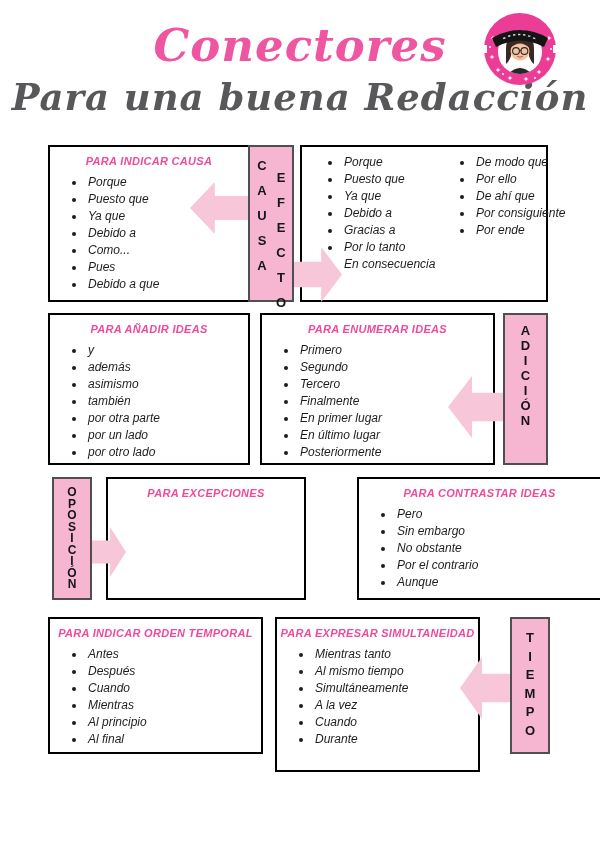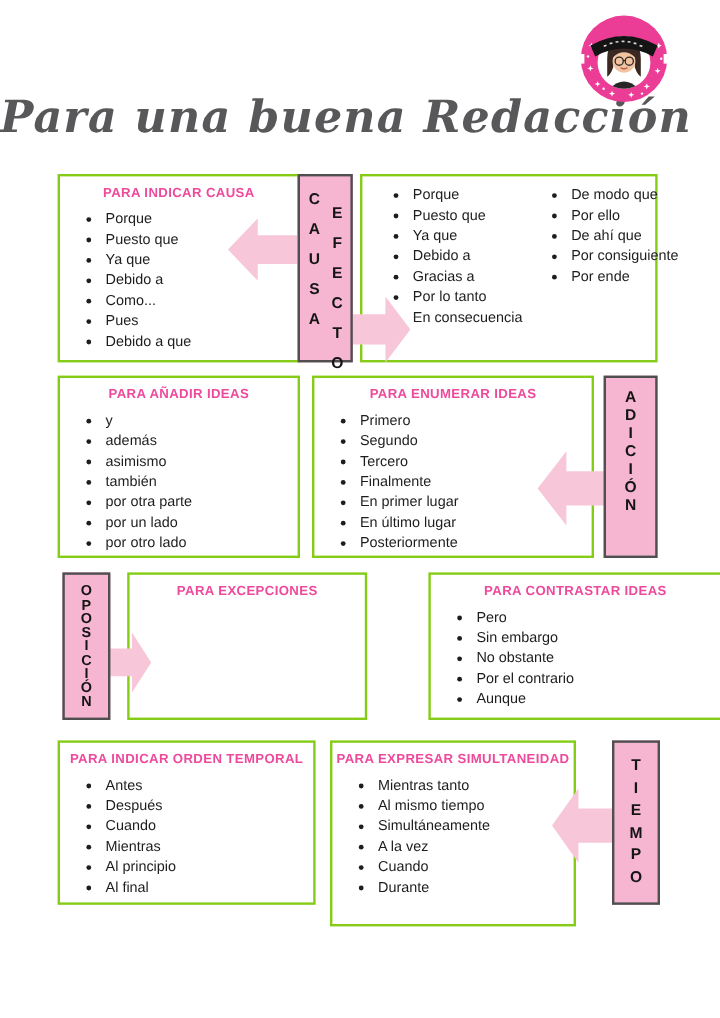--- a/index.html
+++ b/index.html
@@ -7,29 +7,29 @@
     position:relative;width:600px;height:848px;background:#ffffff;overflow:hidden;
     font-family:"Liberation Sans",sans-serif;margin:0 auto;
   }
   
   .title{
     position:absolute;left:0;top:20px;width:600px;text-align:center;
     font-family:"DejaVu Serif",serif;font-style:italic;font-weight:bold;
     font-size:45px;line-height:52px;color:#ef56a1;letter-spacing:1px;
   }
   .subtitle{
-    position:absolute;left:0;top:74px;width:600px;
+    position:absolute;left:0;top:74px;width:600px;text-align:center;
     font-family:"DejaVu Serif",serif;font-style:italic;font-weight:bold;
     font-size:37px;line-height:46px;color:#58585a;letter-spacing:1px;
   }
   .logo{position:absolute;left:483px;top:12px;width:74px;height:74px;}
   
   .wbox{
-    position:absolute;background:#ffffff;border:2px solid #84cc16;
-    box-sizing:border-box;z-index:1;
+    position:absolute;background:#ffffff;border:2px solid #000000;
+    box-sizing:border-box;z-index:1;font-style:italic;
   }
   .btitle{
     margin-top:8px;text-align:center;font-weight:bold;font-size:11px;
     letter-spacing:.3px;color:#ee4a9c;
   }
   ul.items{
     margin:7px 0 0 0;padding:0 16px 0 36px;font-size:12px;line-height:17px;
     color:#1d1d1d;
   }
   ul.items li{white-space:nowrap;padding-left:2px;}
@@ -57,20 +57,21 @@
   
   .arrow{position:absolute;background:#f7c6d9;z-index:4;}
   .arrow.left{clip-path:polygon(0 50%,40% 0,40% 27%,100% 27%,100% 73%,40% 73%,40% 100%);}
   .arrow.right{clip-path:polygon(100% 50%,60% 0,60% 27%,0 27%,0 73%,60% 73%,60% 100%);}
 </style>
 </head>
 <body>
 
 <div class="page">
 
+  <div class="title">Conectores</div>
   <div class="subtitle">Para una buena Redacción</div>
 
   <div class="logo">
     <svg width="74" height="74" viewBox="0 0 74 74">
       <defs>
         <path id="st" d="M0,-2.6 L0.7,-0.7 L2.6,0 L0.7,0.7 L0,2.6 L-0.7,0.7 L-2.6,0 L-0.7,-0.7 Z"></path>
         <clipPath id="inc">
             <circle cx="37" cy="40" r="22"></circle>
           </clipPath>
       </defs>

